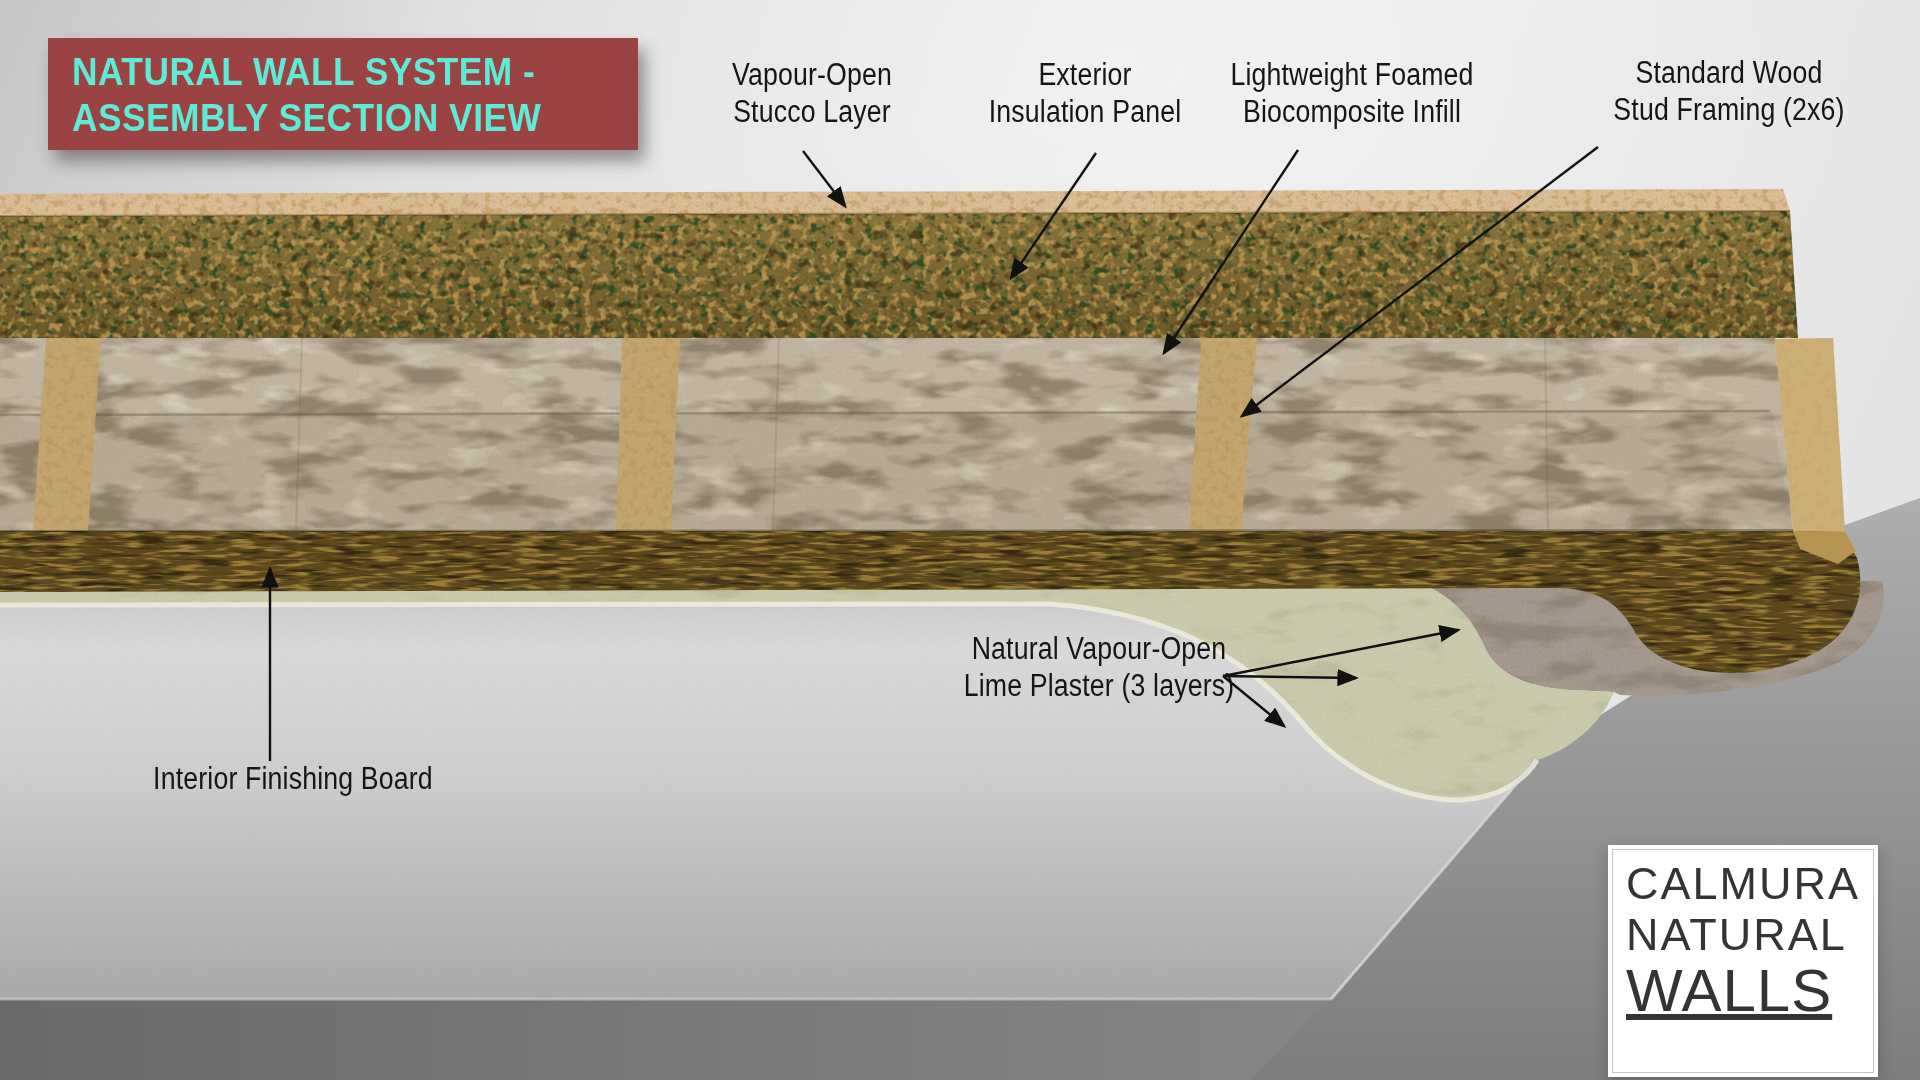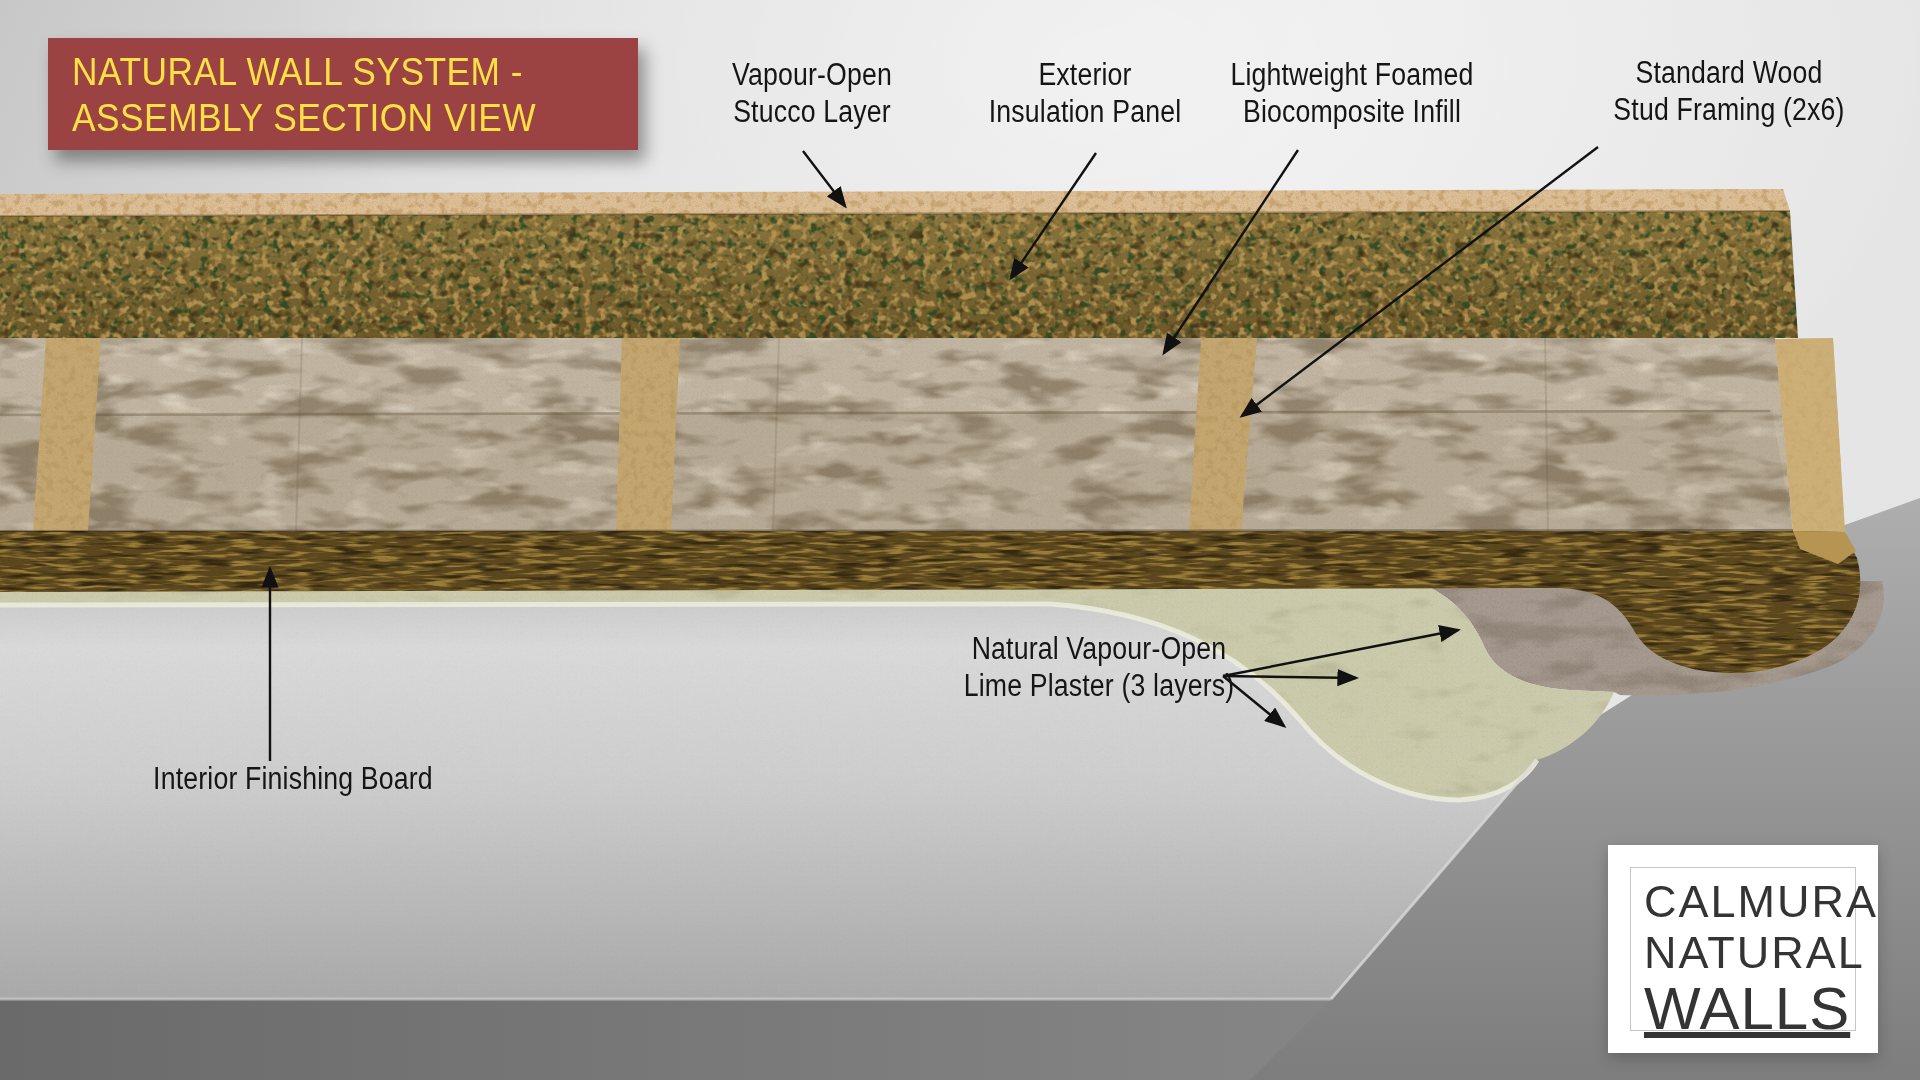--- a/index.html
+++ b/index.html
@@ -13,29 +13,29 @@
   #scene{position:absolute;left:0;top:0;}
   .callout{
     position:absolute;text-align:center;color:#151515;
     font-size:31px;line-height:37px;letter-spacing:.2px;
     transform:scaleX(.86);
   }
   .callout span{display:block;}
   #title-box{
     position:absolute;left:48px;top:38px;width:590px;height:112px;
     background:#9b4242;box-shadow:7px 11px 16px rgba(0,0,0,.38);
-    color:#fde047;font-weight:normal;font-size:38px;line-height:46px;
+    color:#5eead4;font-weight:bold;font-size:38px;line-height:46px;
     padding:11px 8px 0 24px;box-sizing:border-box;letter-spacing:.5px;
     transform:scaleX(1);
   }
   #title-box .tline{display:block;transform:scaleX(.93);transform-origin:left center;white-space:nowrap;}
   #logo-box{
-    position:absolute;left:1608px;top:845px;width:270px;height:208px;
+    position:absolute;left:1608px;top:845px;width:270px;height:232px;
     background:#ffffff;box-shadow:0 5px 14px rgba(0,0,0,.22);
-    box-sizing:border-box;padding:22px;
+    box-sizing:border-box;padding:4px;
   }
   #logo-inner{
     width:100%;height:100%;border:1px solid #c6c6c6;box-sizing:border-box;
     padding:8px 0 0 13px;color:#343434;
   }
   #logo-inner .l1,#logo-inner .l2{font-size:45px;line-height:51px;letter-spacing:2px;font-weight:normal;}
   #logo-inner .l3{font-size:60px;line-height:62px;letter-spacing:1px;font-weight:normal;text-decoration:underline;}
 </style>
 </head>
 <body>

